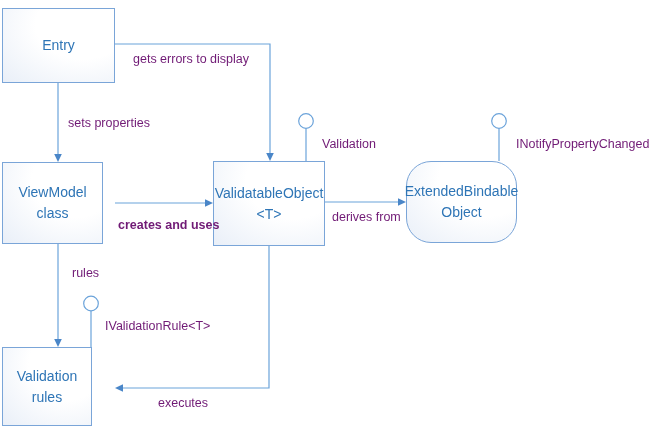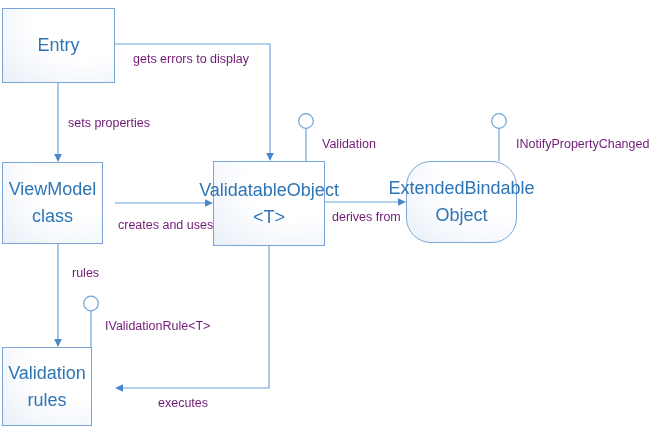--- a/index.html
+++ b/index.html
@@ -21,21 +21,21 @@
     top: 0;
     width: 656px;
     height: 432px;
   }
   .node {
     position: absolute;
     box-sizing: border-box;
     border: 1.2px solid #7aa5d8;
     background: radial-gradient(ellipse at 72% 22%, #ffffff 42%, #e9eff8 100%);
     color: #2e75b6;
-    font-size: 18px;
+    font-size: 14px;
     line-height: 1.5;
     display: flex;
     flex-direction: column;
     align-items: center;
     justify-content: center;
     text-align: center;
   }
   .node-entry        { left: 2px;   top: 8px;   width: 113px; height: 75px; }
   .node-viewmodel    { left: 2px;   top: 162px; width: 101px; height: 82px; }
   .node-validatable  { left: 213px; top: 161px; width: 112px; height: 85px; }
@@ -43,21 +43,21 @@
   .node-rules        { left: 2px;   top: 347px; width: 90px; height: 79px; align-items: center; }
   .edge-label {
     position: absolute;
     color: #701a75;
     font-size: 12.5px;
     line-height: 14px;
     white-space: nowrap;
   }
   .lbl-gets-errors     { left: 133px; top: 52px;  }
   .lbl-sets-properties { left: 68px;  top: 116px; }
-  .lbl-creates-uses    { left: 118px; top: 218px; }
+  .lbl-creates-uses    { left: 118px; top: 218px; font-weight: bold; }
   .lbl-derives-from    { left: 332px; top: 210px; }
   .lbl-adds            { left: 72px;  top: 266px; }
   .lbl-executes        { left: 158px; top: 396px; text-align: center; }
   .lbl-ivalidity       { left: 322px; top: 137px; }
   .lbl-inotify         { left: 516px; top: 137px; }
   .lbl-ivalidationrule { left: 105px; top: 319px; }
 </style>
 </head>
 <body>
 

